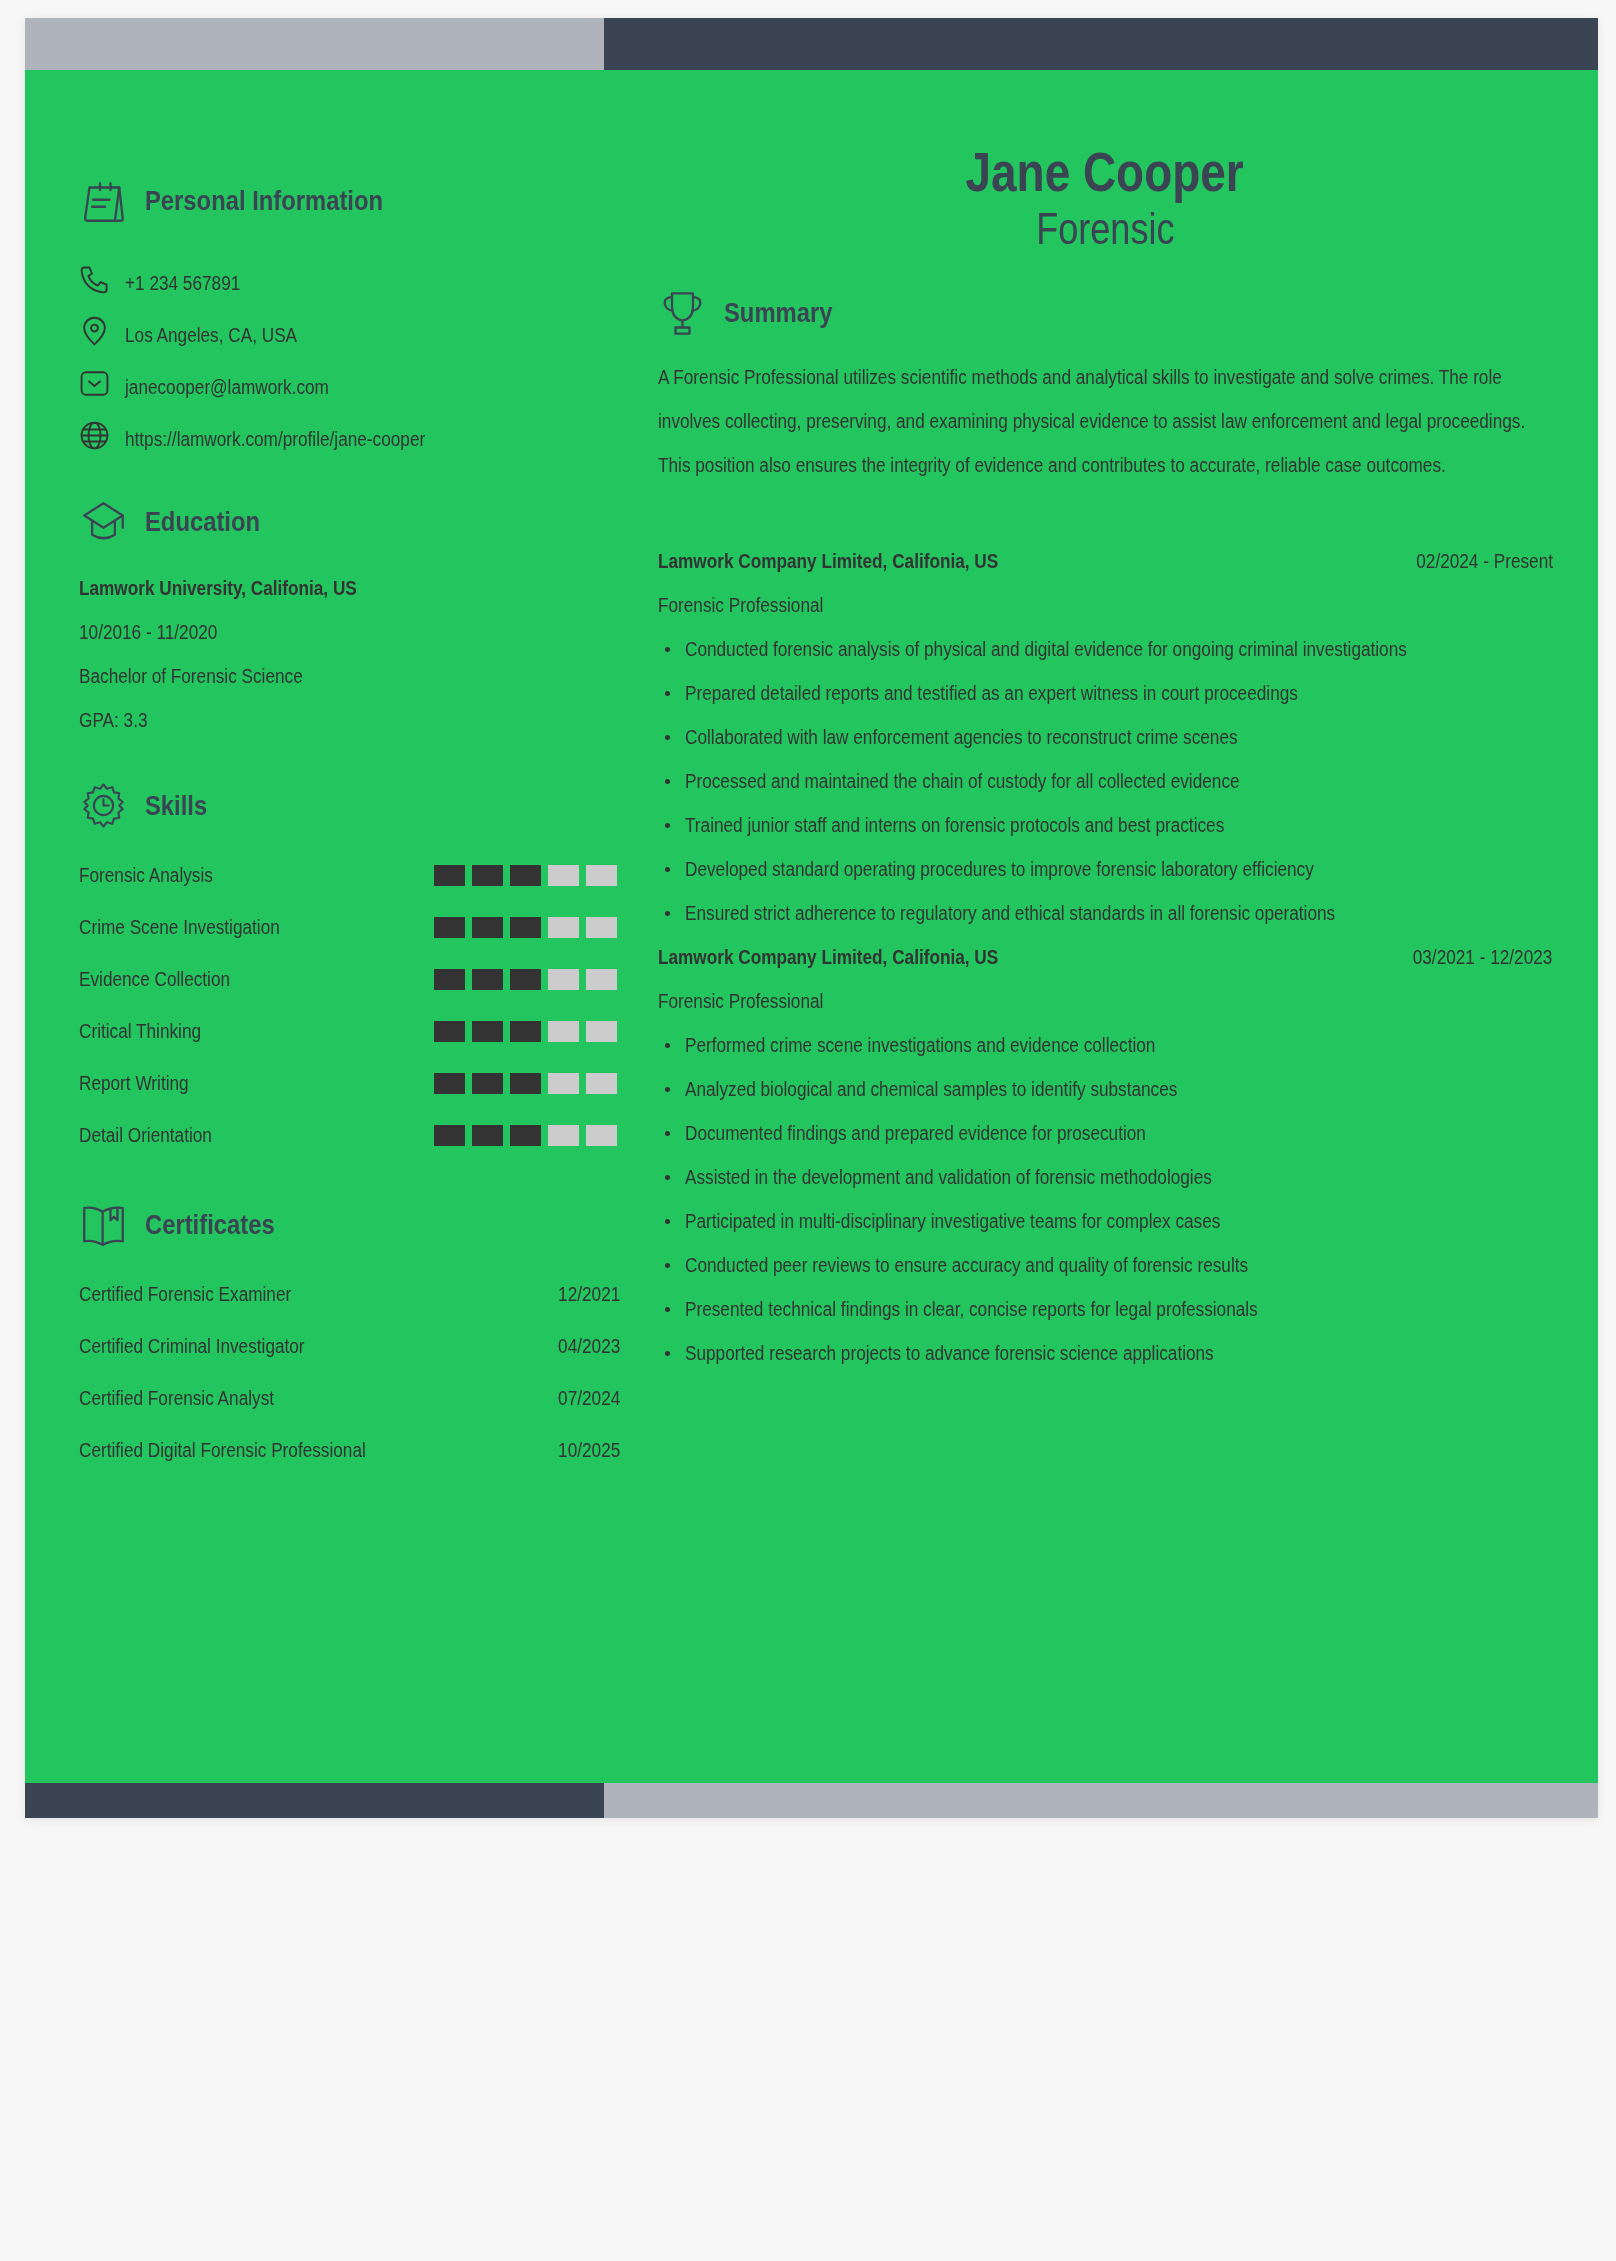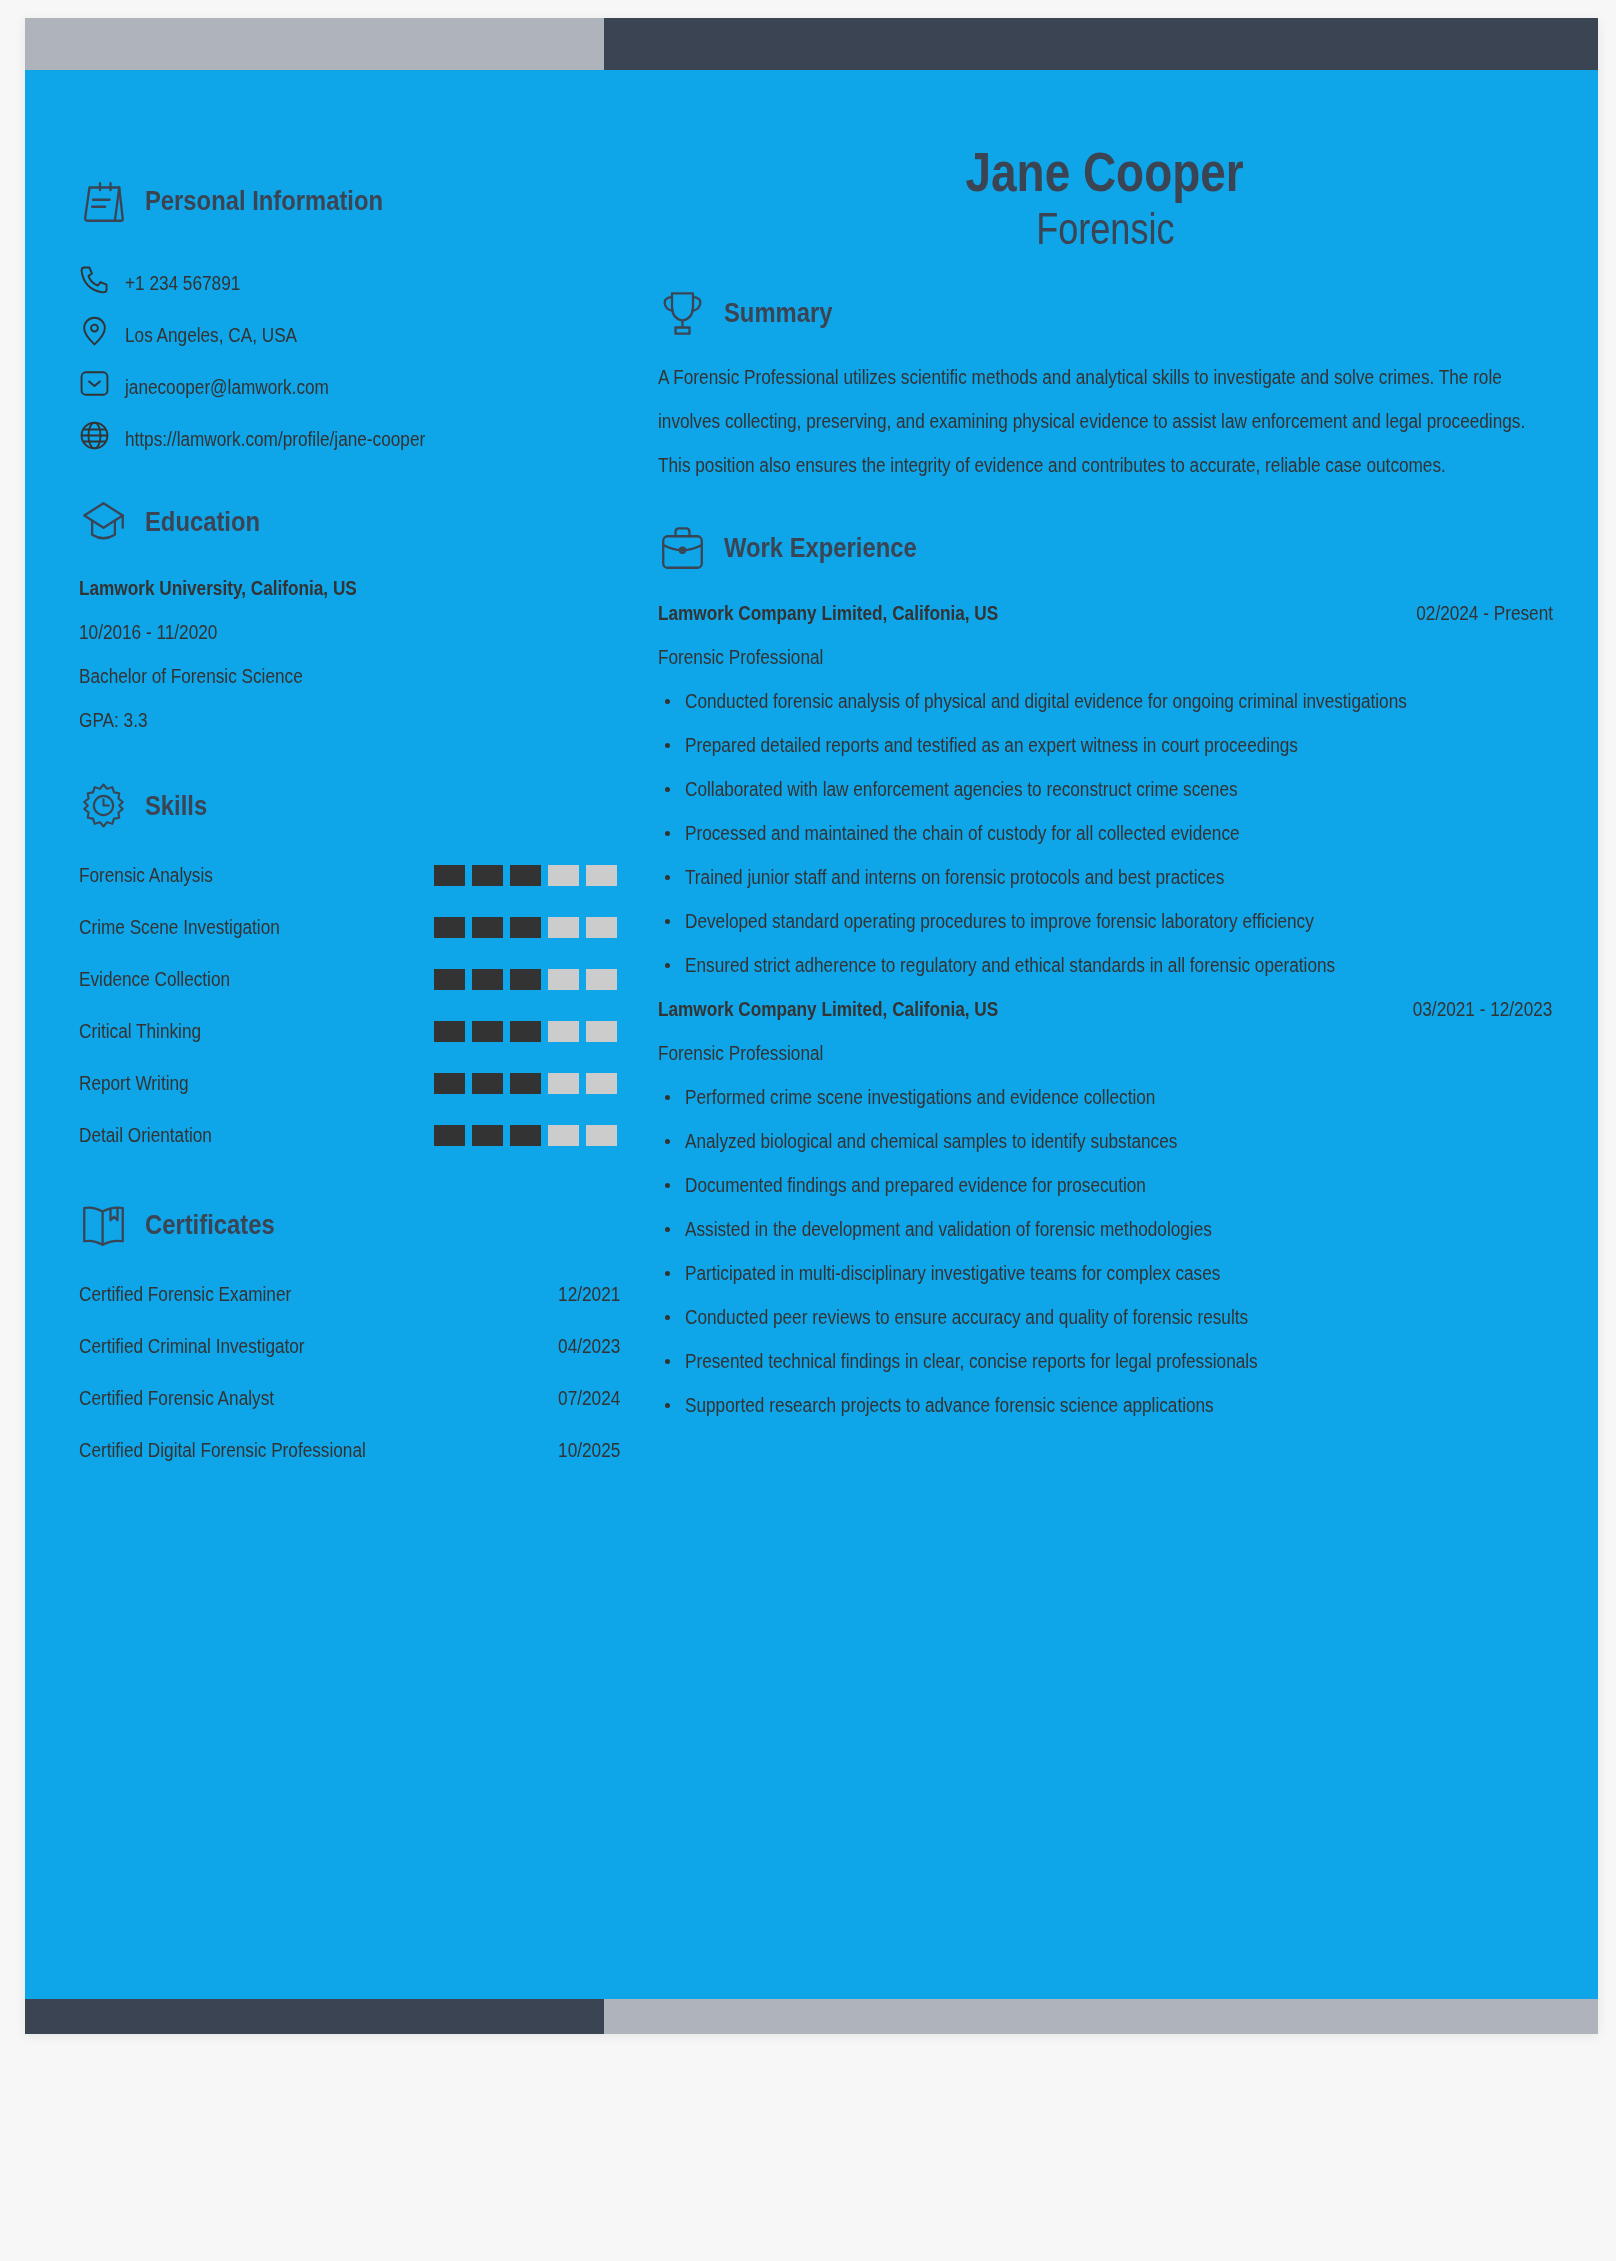--- a/index.html
+++ b/index.html
@@ -1,22 +1,22 @@
 <!DOCTYPE html>
 <html style="font-size:14px"><head>
 <meta charset="utf-8">
 <style>
   html, body { margin:0; padding:0; }
   body {
     width:1616px; height:2261px; background:#f7f7f7; position:relative;
     font-family:"Liberation Sans", sans-serif; color:#333; overflow:hidden;
   }
   .page {
-    position:absolute; left:24.5px; top:18.4px; width:1573px; height:2016px;
-    background:#0ea5e9; box-shadow:0 1.7px 10.5px rgba(0,0,0,0.08);
+    position:absolute; left:24.5px; top:18.4px; width:1573px; height:1800px;
+    background:#22c55e; box-shadow:0 1.7px 10.5px rgba(0,0,0,0.08);
   }
   .bar { position:absolute; left:0; width:1573px; height:52px; display:flex; }
   .bar.top { top:0; }
   .bar.bottom { bottom:0; height:35px; }
   .seg-grey { background:#afb3bb; }
   .seg-dark { background:#3b4453; }
   .bar .s1 { width:579px; }
   .bar .s2 { flex:1; }
 
   .left { position:absolute; left:54px; top:157px; width:542px; }
@@ -245,29 +245,20 @@
           <path d="M28 36 V44"></path>
           <path d="M20 44 H36 V51 H20 Z"></path>
         </svg>
         <span class="sec-title">Summary</span>
       </div>
       <div style="height:15.7px"></div>
       <p>A Forensic Professional utilizes scientific methods and analytical skills to investigate and solve crimes. The role involves collecting, preserving, and examining physical evidence to assist law enforcement and legal proceedings. This position also ensures the integrity of evidence and contributes to accurate, reliable case outcomes.</p>
     </div>
 
     <div style="margin-top:35px;">
-      <div class="sec-head">
-        <svg viewBox="0 0 56 56" fill="none" stroke="#3b4453" stroke-width="2.6" stroke-linejoin="round" stroke-linecap="round">
-          <rect x="6" y="14" width="44" height="36" rx="5"></rect>
-          <path d="M20 14 V9 Q20 5 24 5 H32 Q36 5 36 9 V14"></path>
-          <path d="M6 24 Q28 36 50 24"></path>
-          <circle cx="28" cy="30" r="3"></circle>
-        </svg>
-        <span class="sec-title">Work Experience</span>
-      </div>
       <div style="height:17.5px"></div>
       <div id="jobs-list">
           <div>
             <div class="job-head">
               <span class="txt bold">Lamwork Company Limited, Califonia, US</span>
               <span class="txt date">02/2024 - Present</span>
             </div>
             <div class="job-head">
               <span class="txt">Forensic Professional</span>
             </div>

